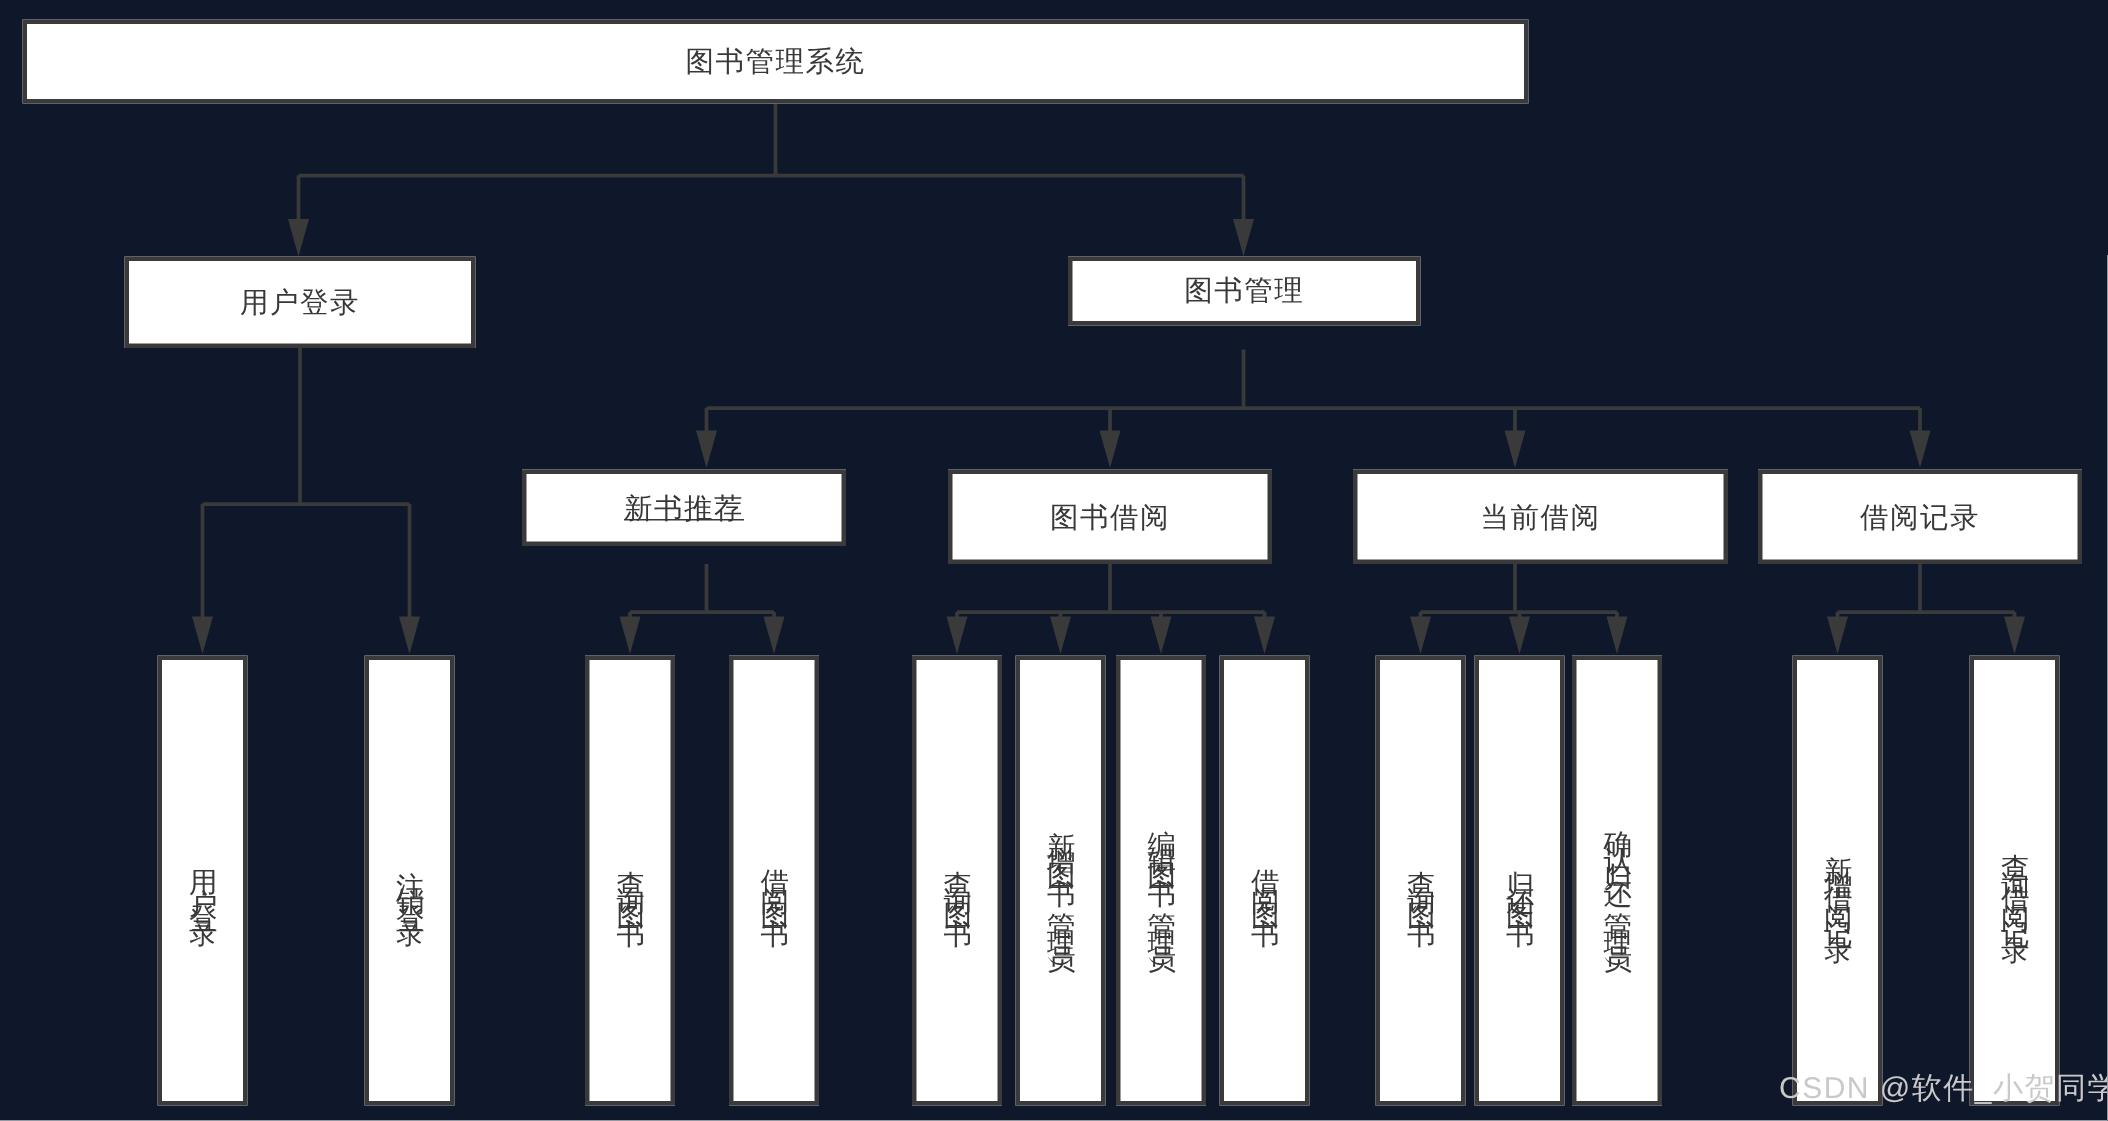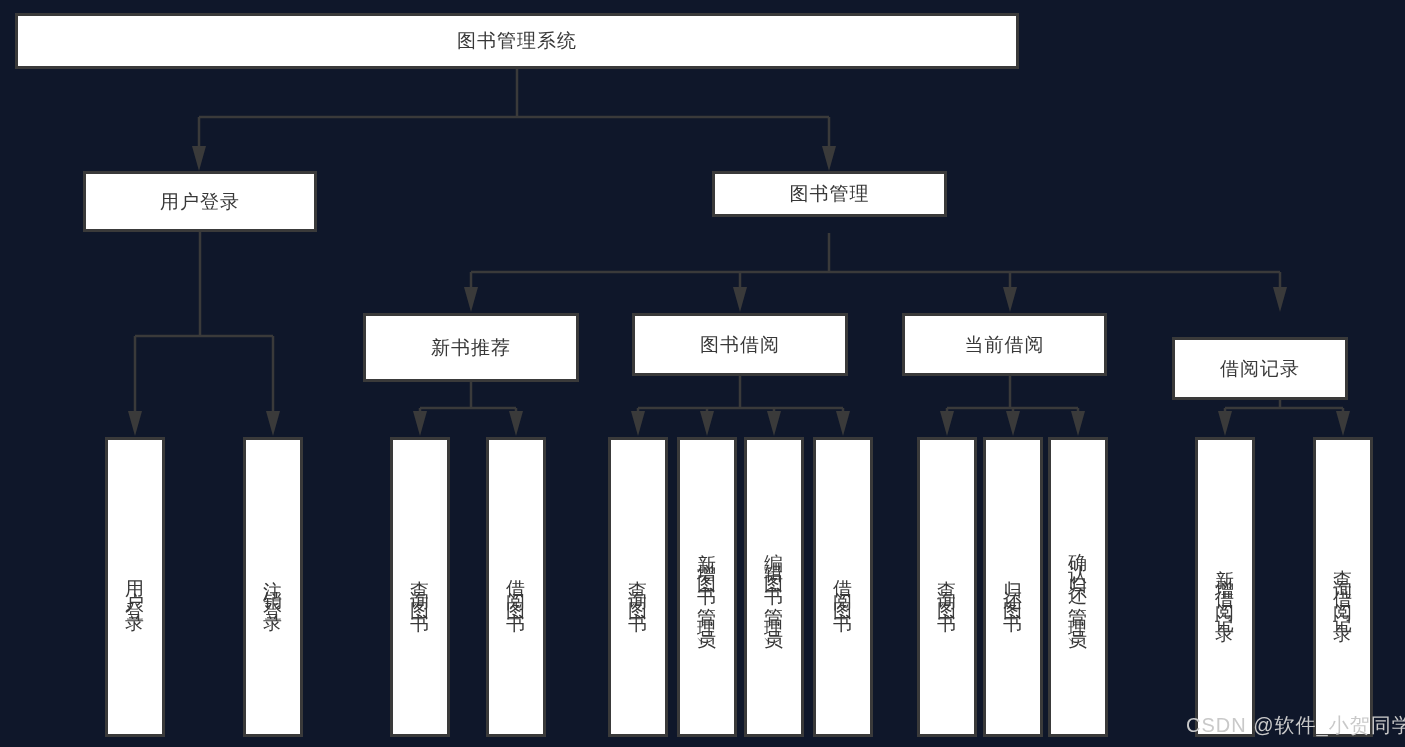--- a/index.html
+++ b/index.html
@@ -33,24 +33,24 @@
     font-size: 19px;
     letter-spacing: 1px;
     white-space: nowrap;
   }
   
   .node.root   { left: 15px;  top: 13px;  width: 1004px; height: 56px; }
   
   .node.l2-login { left: 83px;  top: 171px; width: 234px; height: 61px; }
   .node.l2-mgmt  { left: 712px; top: 171px; width: 235px; height: 46px; }
   
-  .node.m0 { left: 363px;  top: 313px; width: 216px; height: 69px; }
+  .node.m0 { left: 348px;  top: 313px; width: 216px; height: 51px; text-decoration: underline; }
   .node.m1 { left: 632px;  top: 313px; width: 216px; height: 63px; }
-  .node.m2 { left: 902px;  top: 313px; width: 205px; height: 63px; }
-  .node.m3 { left: 1172px; top: 313px; width: 176px; height: 63px; margin-top: 24px; }
+  .node.m2 { left: 902px;  top: 313px; width: 250px; height: 63px; }
+  .node.m3 { left: 1172px; top: 313px; width: 216px; height: 63px; }
   
   .leaf {
     position: absolute;
     top: 437px;
     width: 60px;
     height: 300px;
     box-sizing: border-box;
     border: 3px solid #3a3a3a;
     background: #ffffff;
     display: flex;

